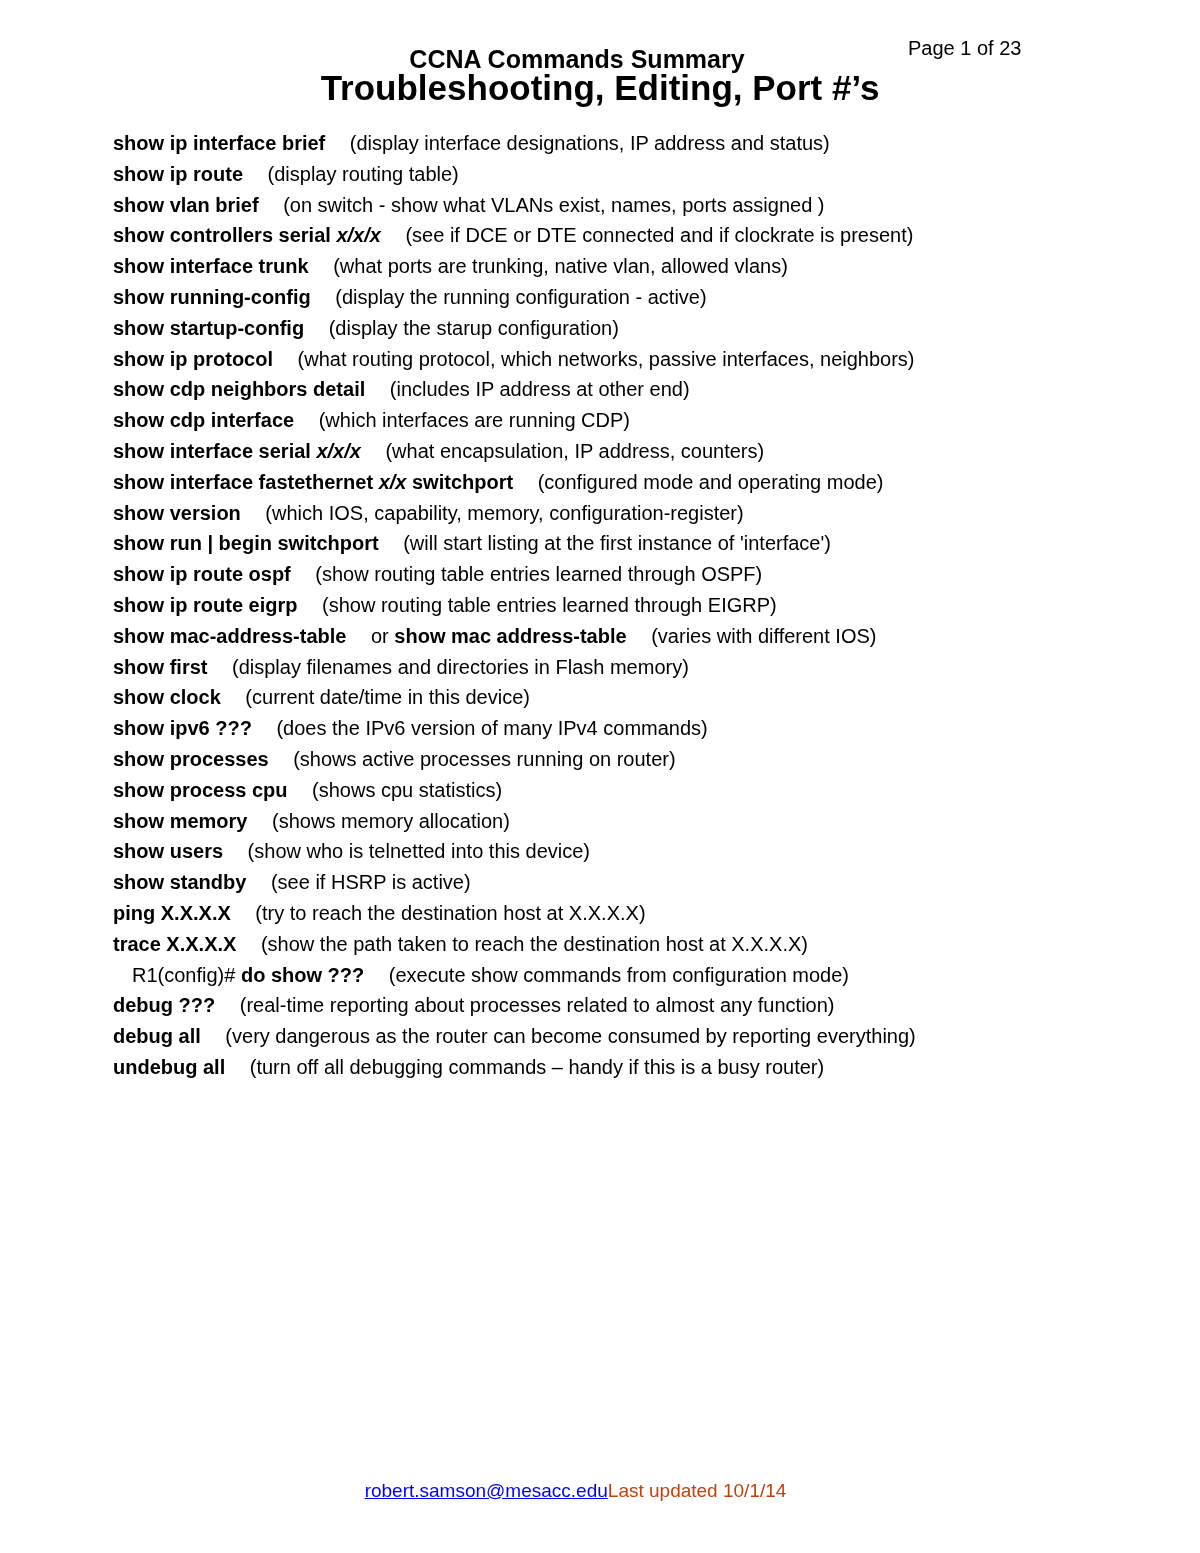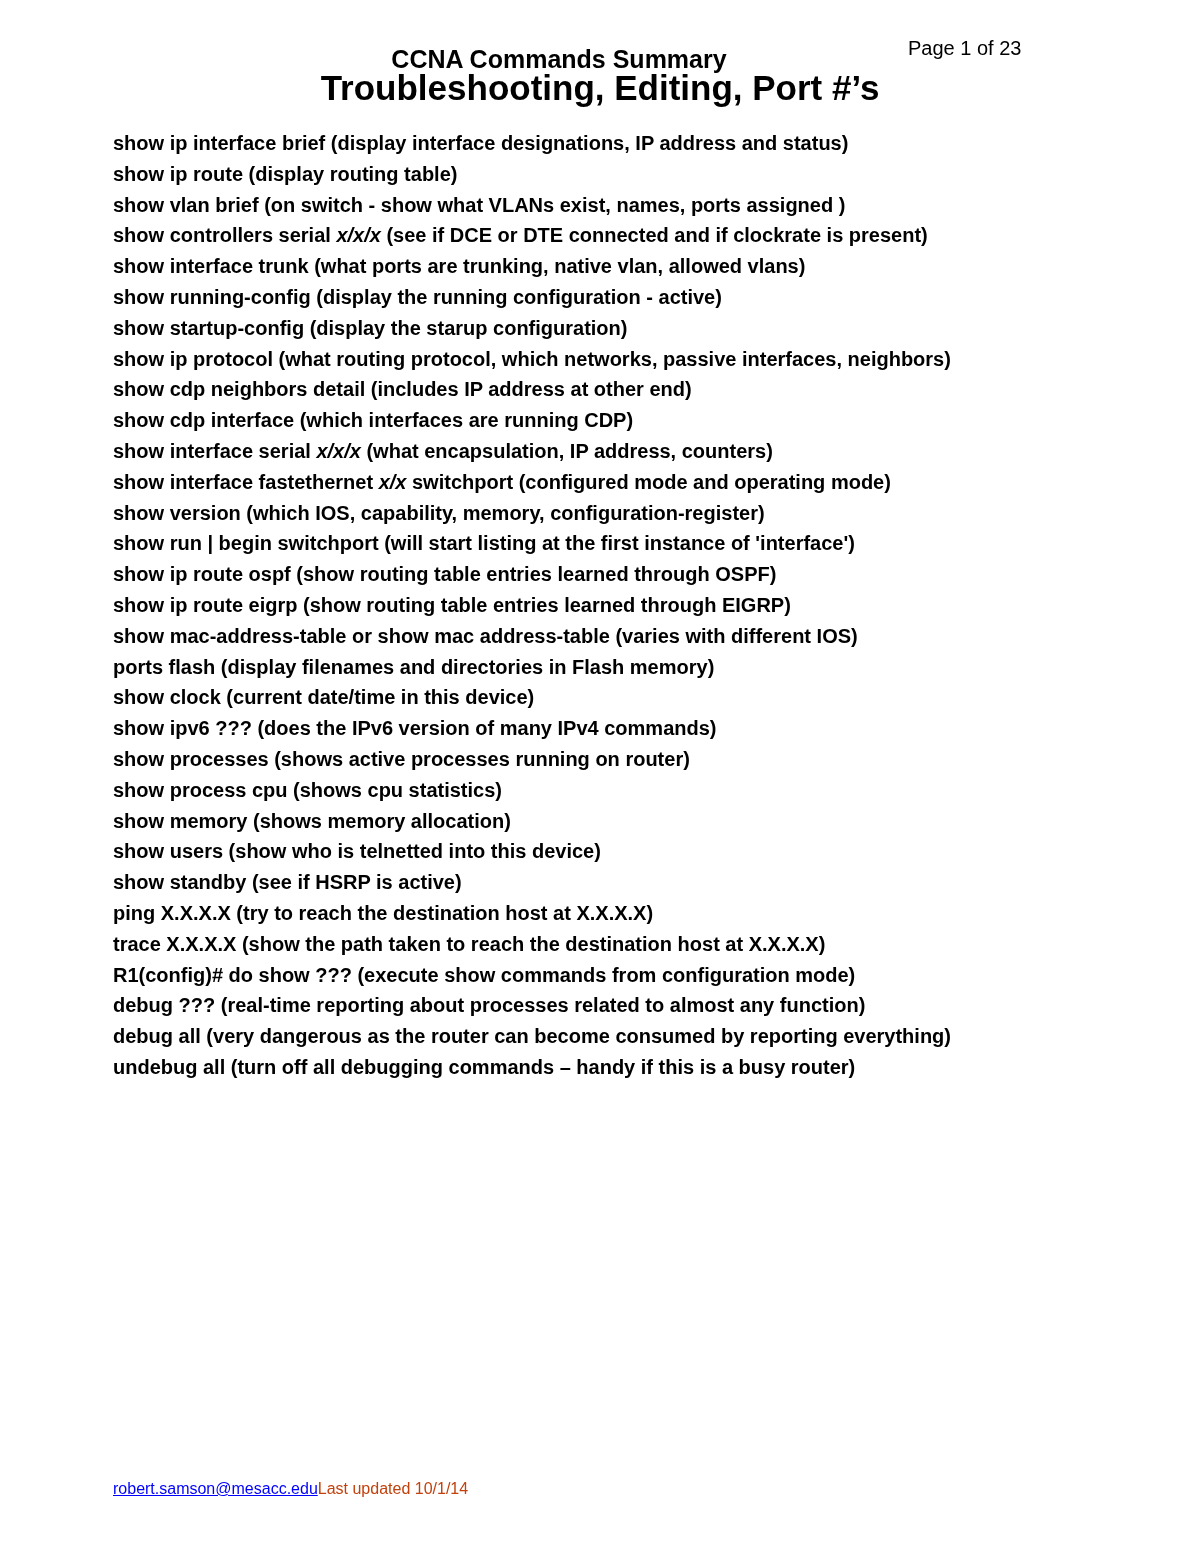--- a/index.html
+++ b/index.html
@@ -8,21 +8,21 @@
     width: 1200px;
     height: 1553px;
     background: #ffffff;
     color: #000000;
     font-family: "Liberation Sans", "DejaVu Sans", sans-serif;
     overflow: hidden;
   }
   .doc-header-title {
     position: absolute;
     top: 45px;
-    left: 559px;
+    left: 577px;
     transform: translateX(-50%);
     font-size: 25px;
     font-weight: bold;
     white-space: nowrap;
   }
   .page-number {
     position: absolute;
     top: 37px;
     left: 908px;
     font-size: 20px;
@@ -43,29 +43,29 @@
     left: 113px;
     width: 1060px;
   }
   .cmd-line {
     font-size: 20px;
     line-height: 30.8px;
     white-space: nowrap;
   }
   .seg-bold { font-weight: bold; }
   .seg-bold-italic { font-weight: bold; font-style: italic; }
-  .seg-regular { font-weight: bold; }
+  .seg-regular { font-weight: normal; padding-left: 19px; }
   .footer {
     position: absolute;
     top: 1480px;
     left: 113px;
     width: 925px;
     display: flex;
-    justify-content: flex-start;
-    font-size: 16px;
+    justify-content: center;
+    font-size: 19px;
   }
   .email-link {
     color: #0000FF;
     text-decoration: underline;
     cursor: pointer;
   }
   .last-updated { color: #c2410c; }
 </style>
 </head>
 <body>
@@ -86,21 +86,21 @@
       <div class="cmd-line"><span class="seg-bold">show ip protocol</span><span class="seg-regular"> (what routing protocol, which networks, passive interfaces, neighbors)</span></div>
       <div class="cmd-line"><span class="seg-bold">show cdp neighbors detail</span><span class="seg-regular"> (includes IP address at other end)</span></div>
       <div class="cmd-line"><span class="seg-bold">show cdp interface</span><span class="seg-regular"> (which interfaces are running CDP)</span></div>
       <div class="cmd-line"><span class="seg-bold">show interface serial </span><span class="seg-bold-italic">x/x/x</span><span class="seg-regular"> (what encapsulation, IP address, counters)</span></div>
       <div class="cmd-line"><span class="seg-bold">show interface fastethernet </span><span class="seg-bold-italic">x/x</span><span class="seg-bold"> switchport</span><span class="seg-regular"> (configured mode and operating mode)</span></div>
       <div class="cmd-line"><span class="seg-bold">show version</span><span class="seg-regular"> (which IOS, capability, memory, configuration-register)</span></div>
       <div class="cmd-line"><span class="seg-bold">show run | begin switchport</span><span class="seg-regular"> (will start listing at the first instance of 'interface')</span></div>
       <div class="cmd-line"><span class="seg-bold">show ip route ospf</span><span class="seg-regular"> (show routing table entries learned through OSPF)</span></div>
       <div class="cmd-line"><span class="seg-bold">show ip route eigrp</span><span class="seg-regular"> (show routing table entries learned through EIGRP)</span></div>
       <div class="cmd-line"><span class="seg-bold">show mac-address-table</span><span class="seg-regular"> or </span><span class="seg-bold">show mac address-table</span><span class="seg-regular"> (varies with different IOS)</span></div>
-      <div class="cmd-line"><span class="seg-bold">ports flash</span><span class="seg-regular"> (display filenames and directories in Flash memory)</span></div>
+      <div class="cmd-line"><span class="seg-bold">show first</span><span class="seg-regular"> (display filenames and directories in Flash memory)</span></div>
       <div class="cmd-line"><span class="seg-bold">show clock</span><span class="seg-regular"> (current date/time in this device)</span></div>
       <div class="cmd-line"><span class="seg-bold">show ipv6 ???</span><span class="seg-regular"> (does the IPv6 version of many IPv4 commands)</span></div>
       <div class="cmd-line"><span class="seg-bold">show processes</span><span class="seg-regular"> (shows active processes running on router)</span></div>
       <div class="cmd-line"><span class="seg-bold">show process cpu</span><span class="seg-regular"> (shows cpu statistics)</span></div>
       <div class="cmd-line"><span class="seg-bold">show memory</span><span class="seg-regular"> (shows memory allocation)</span></div>
       <div class="cmd-line"><span class="seg-bold">show users</span><span class="seg-regular"> (show who is telnetted into this device)</span></div>
       <div class="cmd-line"><span class="seg-bold">show standby</span><span class="seg-regular"> (see if HSRP is active)</span></div>
       <div class="cmd-line"><span class="seg-bold">ping X.X.X.X</span><span class="seg-regular"> (try to reach the destination host at X.X.X.X)</span></div>
       <div class="cmd-line"><span class="seg-bold">trace X.X.X.X</span><span class="seg-regular"> (show the path taken to reach the destination host at X.X.X.X)</span></div>
       <div class="cmd-line"><span class="seg-regular">R1(config)# </span><span class="seg-bold">do show ???</span><span class="seg-regular"> (execute show commands from configuration mode)</span></div>

